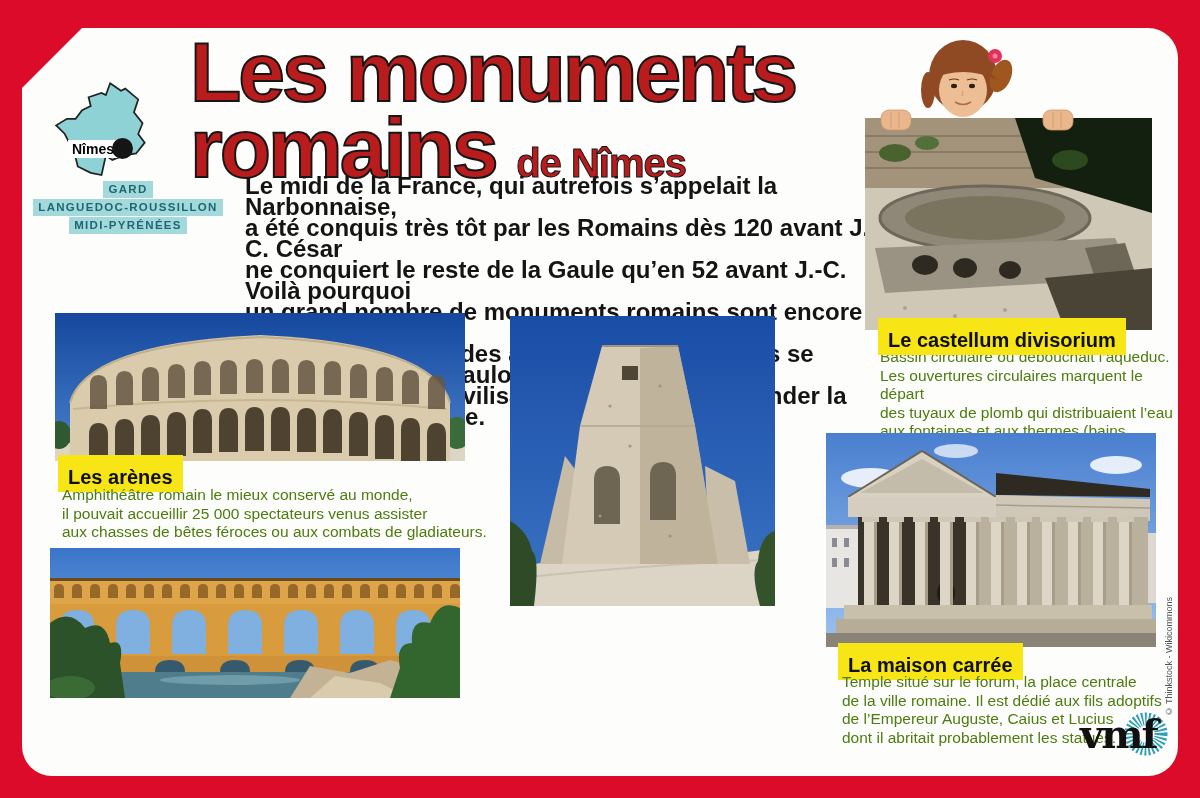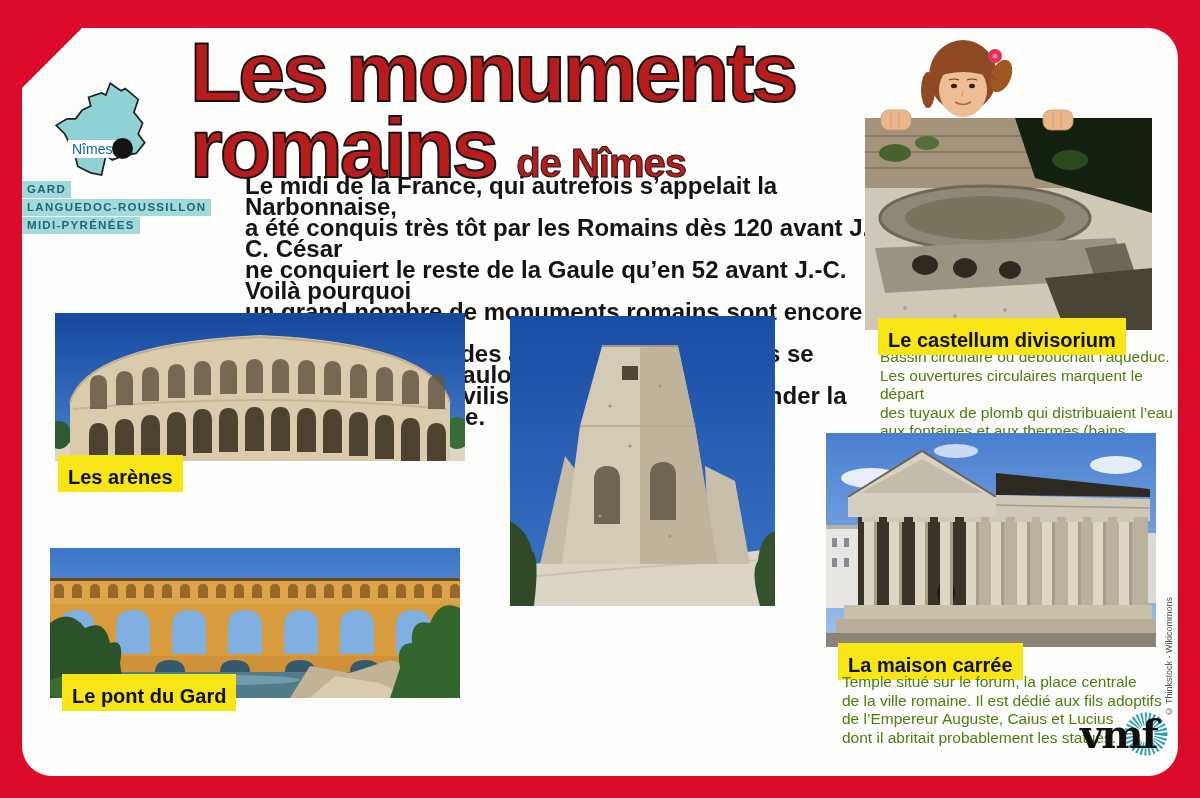--- a/index.html
+++ b/index.html
@@ -5,23 +5,23 @@
   html,body{margin:0;padding:0;}
   body{width:1200px;height:798px;overflow:hidden;font-family:"Liberation Sans",sans-serif;}
   .frame{position:relative;width:1200px;height:798px;background:#dd0b2a;}
   .panel{position:absolute;left:22px;top:28px;width:1156px;height:748px;background:#fdfdfb;
          border-radius:6px 30px 30px 30px;}
   .corner-cut{position:absolute;left:-1px;top:-1px;width:0;height:0;
         border-top:62px solid #dd0b2a;border-right:62px solid transparent;}
   
   .map{position:absolute;left:30px;top:52px;width:112px;height:108px;}
   .city{position:absolute;left:46px;top:112px;background:#fff;padding:1px 4px;
-        font-weight:400;font-size:14px;color:#0369a1;}
+        font-weight:700;font-size:14px;color:#000000;}
   .city-dot{position:absolute;left:90px;top:110px;width:21px;height:21px;border-radius:50%;background:#151515;}
-  .regions{position:absolute;left:0px;top:152px;width:212px;line-height:15px;}
+  .regions{position:absolute;left:0px;top:152px;width:212px;text-align:center;line-height:15px;}
   .regions span{display:inline-block;background:#a3d9da;color:#1d6772;font-weight:700;
         font-size:11.5px;letter-spacing:1.3px;padding:1px 5px;}
   
   .title{position:absolute;left:168px;top:6px;color:#b91c1c;font-weight:700;
         font-size:84px;line-height:76px;letter-spacing:-3px;-webkit-text-stroke:2px #161616;}
   .title .t-small{font-size:40px;letter-spacing:-1px;-webkit-text-stroke:1px #161616;}
   .intro{position:absolute;left:223px;top:147px;width:650px;font-weight:700;
         font-size:24px;line-height:21px;color:#141414;white-space:pre-line;}
   
   .photo{position:absolute;margin:0;}
@@ -112,20 +112,23 @@
             <use href="#aB" x="242" y="95"></use>
           <use href="#aB" x="268" y="96"></use>
             <use href="#aB" x="294" y="99"></use>
             <use href="#aB" x="320" y="102"></use>
           <use href="#aB" x="346" y="105"></use>
             <use href="#aB" x="372" y="110"></use>
         </g>
       </svg>
     </figure>
     <div class="tag" style="left:36px;top:427px">Les arènes</div>
+    <div class="body" style="left:40px;top:458px">Amphithéâtre romain le mieux conservé au monde,
+il pouvait accueillir 25 000 spectateurs venus assister
+aux chasses de bêtes féroces ou aux combats de gladiateurs.</div>
 
     <figure class="photo" style="left:28px;top:520px">
       <svg width="410" height="150" viewBox="0 0 410 150">
         <defs>
           <linearGradient id="skyP" x1="0" y1="0" x2="0" y2="1">
             <stop offset="0" stop-color="#3a74c8"></stop>
               <stop offset="1" stop-color="#8fc0ee"></stop>
           </linearGradient>
           <path id="aS" d="M0,14 V5 Q0,0 5,0 Q10,0 10,5 V14 Z"></path>
           <path id="aM" d="M0,44 V16 Q0,0 17,0 Q34,0 34,16 V44 Z"></path>
@@ -182,21 +185,20 @@
         <rect x="55" y="124" width="250" height="26" fill="#4f7d8c"></rect>
         <ellipse cx="180" cy="132" rx="70" ry="5" fill="#7fa8b5" opacity="0.7"></ellipse>
         <polygon points="240,150 260,118 300,125 340,112 410,130 410,150" fill="#c3b293"></polygon>
         <polygon points="260,150 285,128 330,135 360,150" fill="#d8cbae"></polygon>
         <polygon points="0,150 10,128 40,135 55,150" fill="#bfae90"></polygon>
         <path d="M0,150 L0,75 Q20,60 35,80 Q55,70 60,95 Q75,90 70,115 L75,150 Z" fill="#2b5229"></path>
         <path d="M410,150 L410,60 Q390,50 380,75 Q360,70 362,95 Q345,95 350,120 L340,150 Z" fill="#33652f"></path>
         <ellipse cx="20" cy="140" rx="25" ry="12" fill="#3a6b35"></ellipse>
       </svg>
     </figure>
-    <div class="tag" style="left:40px;top:646px">Le pont du Gard</div>
 
     <figure class="photo" style="left:488px;top:288px">
       <svg width="265" height="290" viewBox="0 0 265 290">
         <defs>
           <linearGradient id="skyT" x1="0" y1="0" x2="0" y2="1">
             <stop offset="0" stop-color="#1a4da6"></stop>
               <stop offset="1" stop-color="#3b74c4"></stop>
           </linearGradient>
           <path id="aN" d="M0,58 V14 Q0,0 13,0 Q26,0 26,14 V58 Z"></path>
         </defs>

